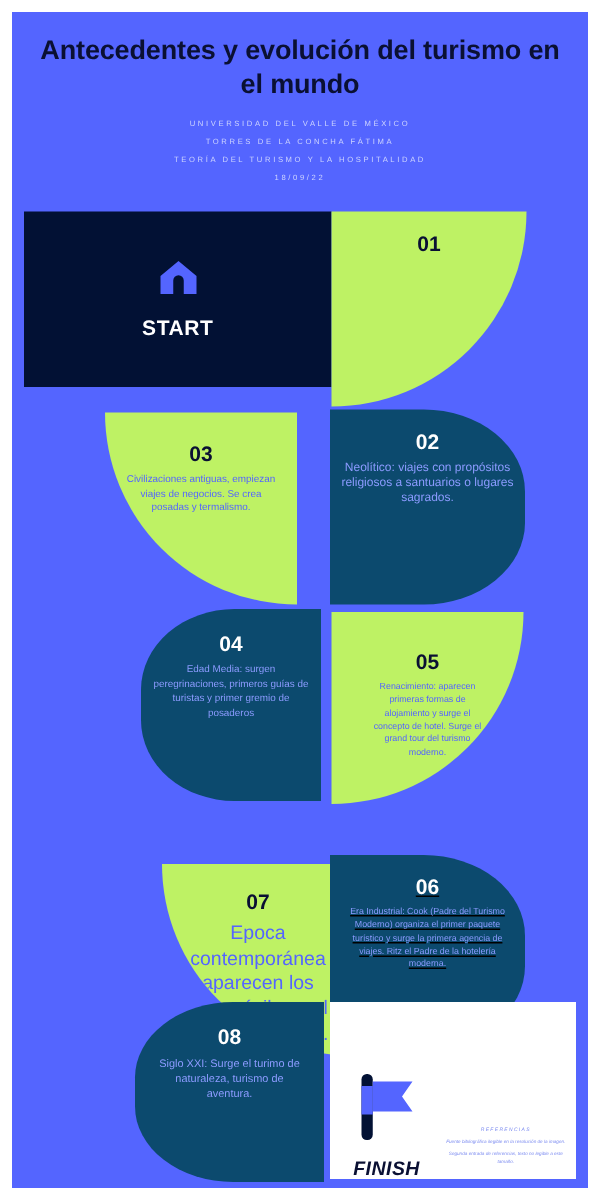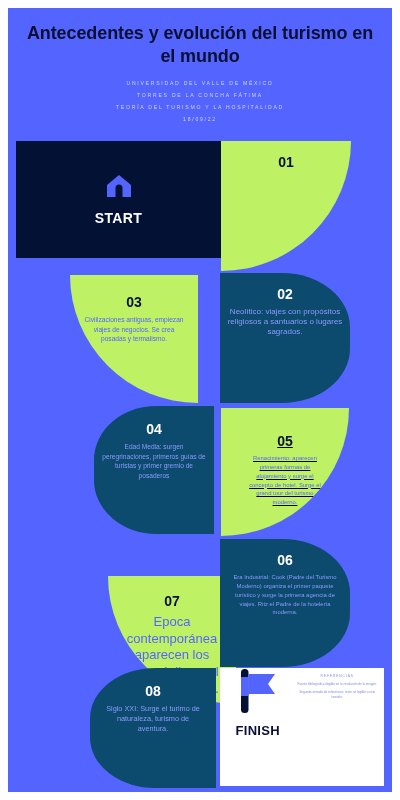--- a/index.html
+++ b/index.html
@@ -64,21 +64,21 @@
     align-items: center; justify-content: center;
     background: #021134;
   }
   .start-label {
     font-size: 14px; font-weight: bold; color: #ffffff;
     letter-spacing: 0.4px; margin-top: 8px;
   }
   
   .finish-block {
     position: absolute; background: #ffffff;
-    display: flex; align-items: flex-start;
+    display: flex; align-items: flex-end; font-style: italic;
   }
   .finish-left {
     width: 46%; display: flex; flex-direction: column;
     align-items: center; justify-content: center;
   }
   .finish-label {
     font-size: 13px; font-weight: bold; color: #0a1033;
     letter-spacing: 0.3px; margin-top: 5px;
   }
   .refs { width: 54%; padding: 6px 7px 6px 2px; }
@@ -128,31 +128,31 @@
   <div class="cell navy shape-petal-r" style="left:212px; top:265px; width:130px; height:130px; padding:14px 6px 0;">
     <div class="num">02</div>
     <div class="body" style="font-size:8px;">Neolítico: viajes con propósitos religiosos a santuarios o lugares sagrados.</div>
   </div>
 
   <div class="cell navy shape-petal-l" style="left:86px; top:398px; width:120px; height:128px; padding:16px 7px 0;">
     <div class="num">04</div>
     <div class="body" style="font-size:6.6px; line-height:1.45;">Edad Media: surgen peregrinaciones, primeros guías de turistas y primer gremio de posaderos</div>
   </div>
 
-  <div class="cell white shape-q-right" style="left:213px; top:400px; width:128px; height:128px; padding:26px 25px 0;text-decoration:underline;">
+  <div class="cell white shape-q-right" style="left:213px; top:400px; width:128px; height:128px; padding:26px 25px 0;">
     <div class="num">05</div>
     <div class="body" style="font-size:5.9px; line-height:1.5;">Renacimiento: aparecen primeras formas de alojamiento y surge el concepto de hotel. Surge el grand tour del turismo moderno.</div>
   </div>
 
   <div class="cell white shape-q-left" style="left:100px; top:530px; width:128px; height:128px; padding:18px 10px 0;margin-top:38px;">
     <div class="num">07</div>
     <div class="body" style="font-size:13px;">Epoca contemporánea aparecen los automóviles y el avión comercial. Boom turístico</div>
   </div>
 
-  <div class="cell navy shape-petal-r" style="left:212px; top:531px; width:130px; height:128px; padding:14px 8px 0;">
+  <div class="cell navy shape-petal-r" style="left:212px; top:562px; width:130px; height:128px; padding:14px 8px 0;text-decoration:underline;">
     <div class="num">06</div>
     <div class="body" style="font-size:5.9px; line-height:1.5;">Era Industrial: Cook (Padre del Turismo Moderno) organiza el primer paquete turístico y surge la primera agencia de viajes. Ritz el Padre de la hotelería moderna.</div>
   </div>
 
   <div class="cell navy shape-petal-l" style="left:82px; top:660px; width:126px; height:120px; padding:16px 14px 0;">
     <div class="num">08</div>
     <div class="body" style="font-size:7.3px; line-height:1.4;">Siglo XXI: Surge el turimo de naturaleza, turismo de aventura.</div>
   </div>
 
   <div class="finish-block" style="left:212px; top:660px; width:164px; height:118px;">

